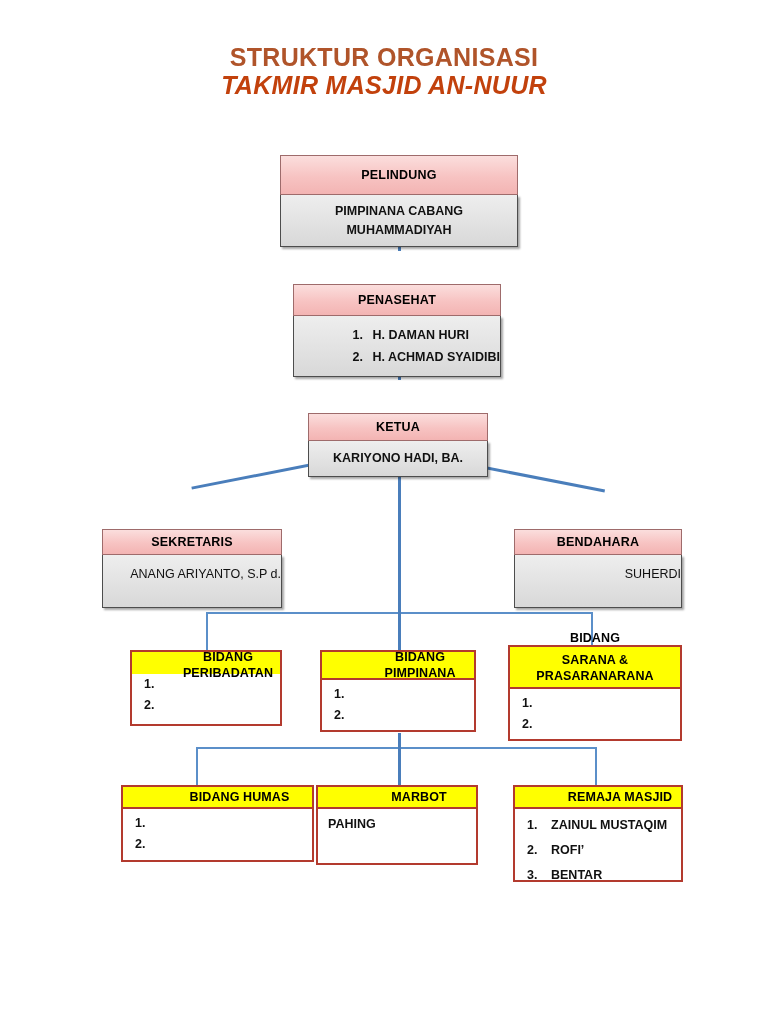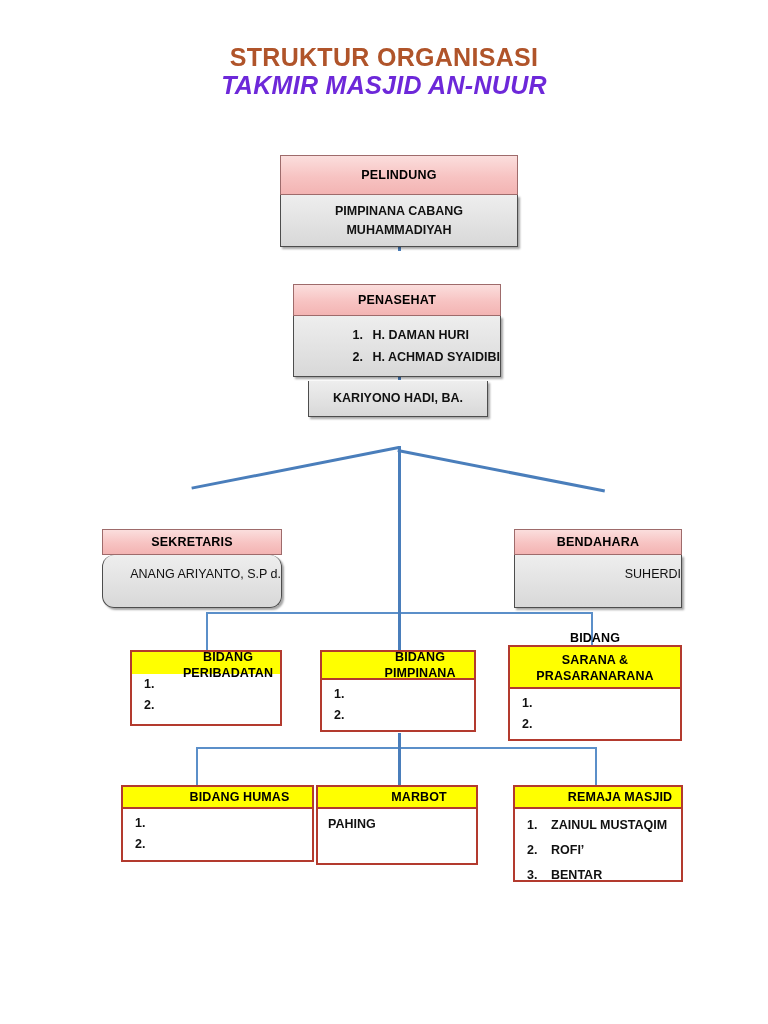--- a/index.html
+++ b/index.html
@@ -12,21 +12,21 @@
   #chart{position:relative;width:768px;height:1024px;}
 
   
   .title-block{position:absolute;left:0;top:44px;width:768px;text-align:center;}
   .title-line1{
     font-size:25px;font-weight:bold;letter-spacing:.3px;
     color:#B0542A;line-height:27px;
   }
   .title-line2{
     font-size:25px;font-weight:bold;font-style:italic;letter-spacing:.3px;
-    color:#6d28d9;line-height:29px;
+    color:#c2410c;line-height:29px;
   }
 
   
   .node{position:absolute;}
   .hdr{
     box-sizing:border-box;
     display:flex;align-items:center;justify-content:center;
     text-align:center;font-weight:bold;color:#000;
   }
   .bdy{box-sizing:border-box;}
@@ -125,28 +125,29 @@
     <div class="hdr" style="height:32px;">PENASEHAT</div>
     <div class="bdy left" style="height:61px;padding-left:0;">
       <ol>
         <li>H. DAMAN HURI</li>
         <li>H. ACHMAD SYAIDIBI</li>
       </ol>
     </div>
   </div>
 
   <div class="node pinknode" style="left:308px;top:381px;width:180px;">
+    <div class="hdr" style="height:28px;">KETUA</div>
     <div class="bdy center" style="height:36px;">
       <div class="ln">KARIYONO HADI, BA.</div>
     </div>
   </div>
 
   <div class="node pinknode" style="left:102px;top:497px;width:180px;">
     <div class="hdr" style="height:26px;">SEKRETARIS</div>
-    <div class="bdy left" style="height:53px;padding-left:10px;justify-content:flex-start;padding-top:10px;font-weight:normal;border-radius:12px;">
+    <div class="bdy left" style="height:53px;padding-left:10px;justify-content:flex-start;padding-top:10px;font-weight:normal;">
       <div class="ln">ANANG ARIYANTO, S.P d.</div>
     </div>
   </div>
 
   <div class="node pinknode" style="left:514px;top:497px;width:168px;">
     <div class="hdr" style="height:26px;">BENDAHARA</div>
     <div class="bdy left" style="height:53px;padding-left:10px;justify-content:flex-start;padding-top:10px;font-weight:normal;">
       <div class="ln">SUHERDI</div>
     </div>
   </div>

